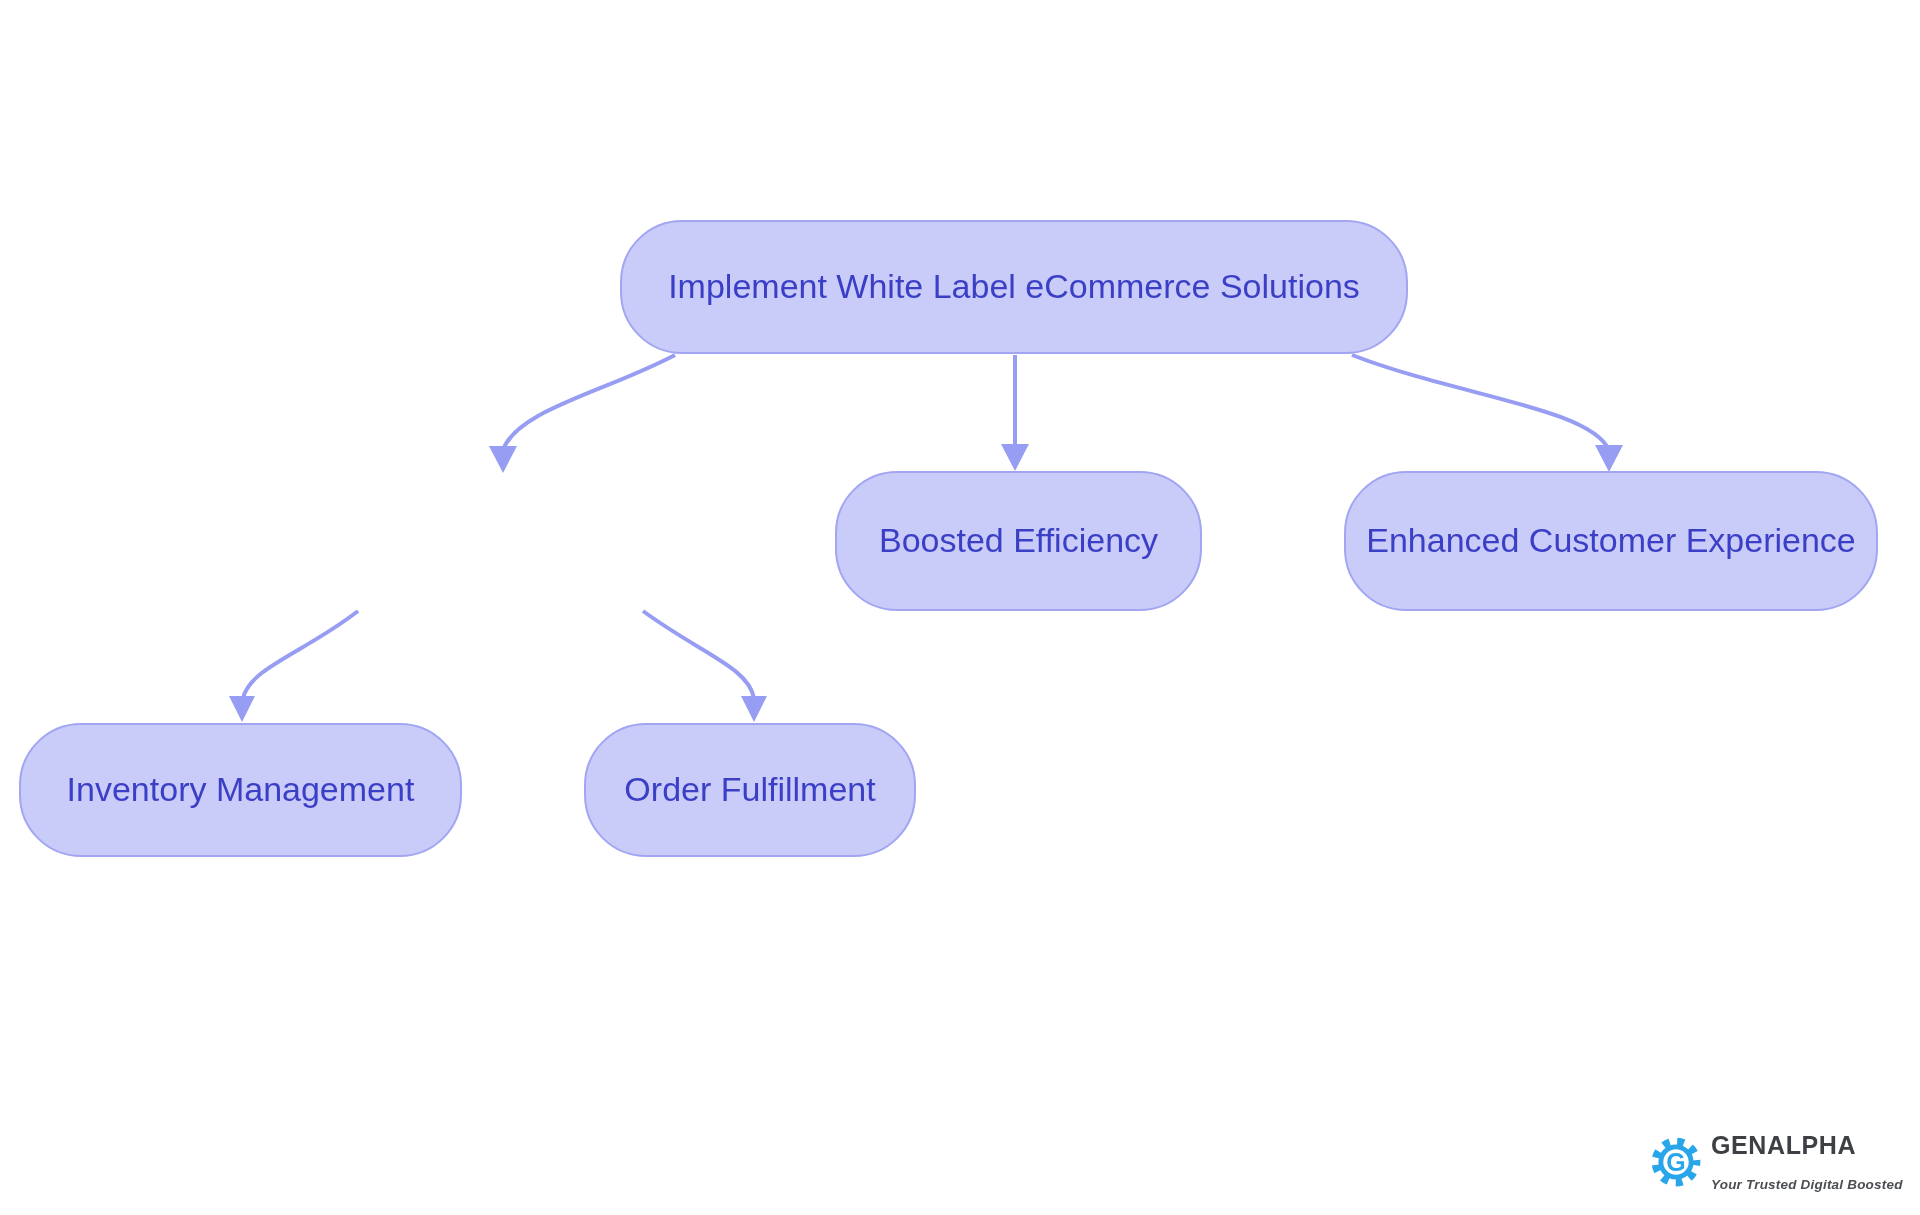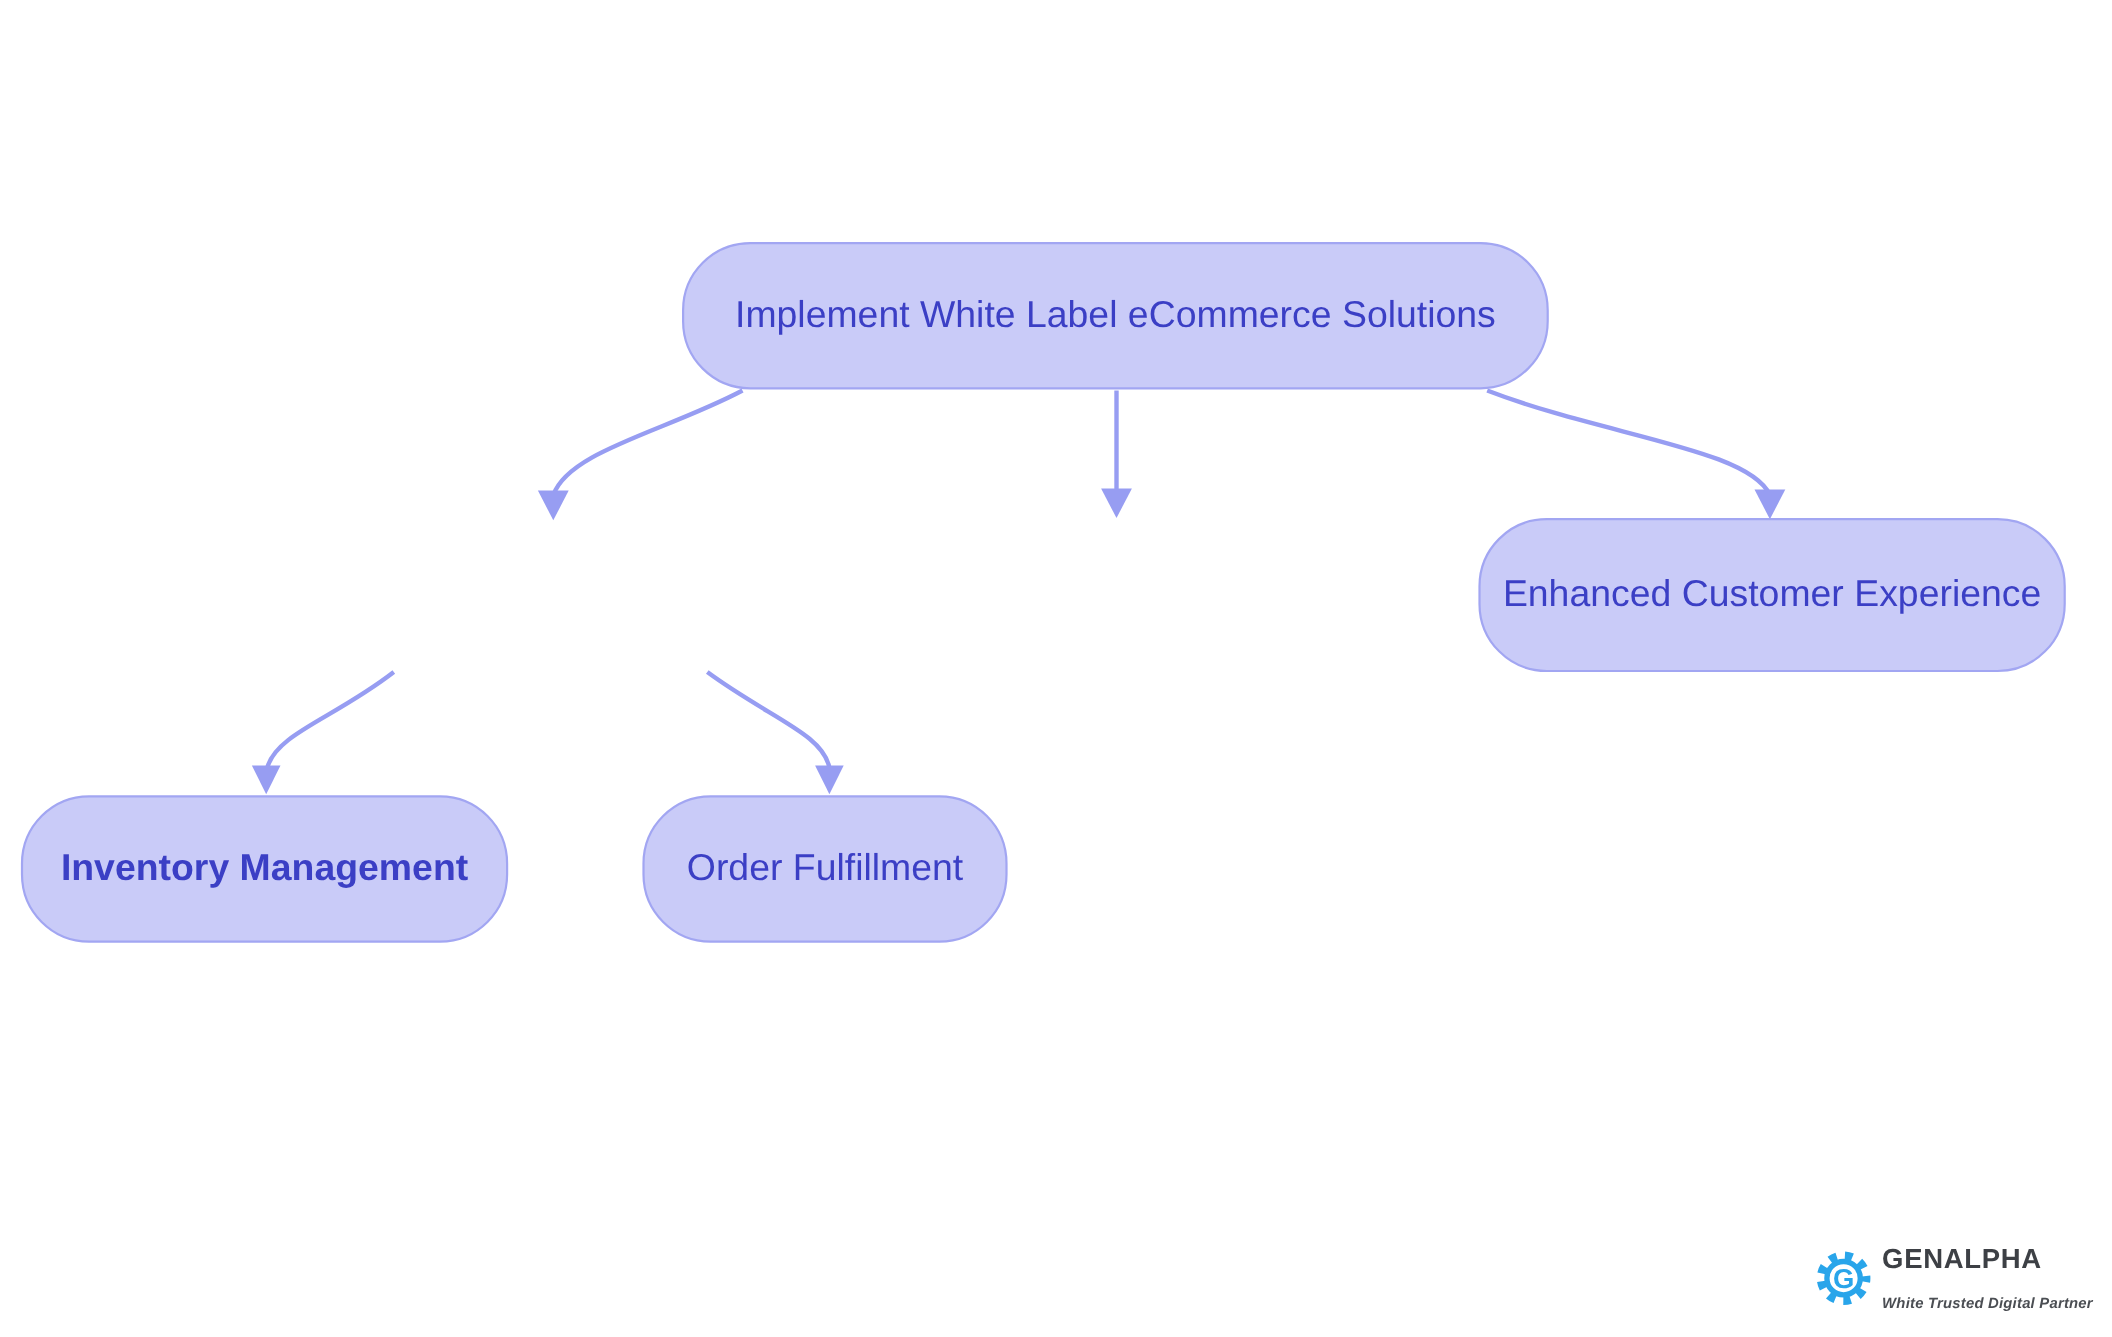--- a/index.html
+++ b/index.html
@@ -44,21 +44,21 @@
     color: var(--node-text, #3b3fc5);
     font-size: 34px;
     line-height: 1.15;
     padding: 0 24px;
     white-space: nowrap;
   }
   .node-root       { left: 620px;  top: 220px; width: 788px; height: 134px; }
   .node-simplified { left: 300px;  top: 471px; width: 400px; height: 140px; }
   .node-boosted    { left: 835px;  top: 471px; width: 367px; height: 140px; }
   .node-enhanced   { left: 1344px; top: 471px; width: 534px; height: 140px; }
-  .node-inventory  { left: 19px;   top: 723px; width: 443px; height: 134px; font-weight: bold; }
+  .node-inventory  { left: 19px;   top: 723px; width: 443px; height: 134px; }
   .node-order      { left: 584px;  top: 723px; width: 332px; height: 134px; }
 
   .logo {
     position: absolute;
     left: 1650px;
     top: 1132px;
     display: flex;
     align-items: center;
     gap: 9px;
   }
@@ -108,20 +108,23 @@
 
     <path d="M643,611 C700,653 748,667 754,698"></path>
     <polygon points="741,696 767,696 754,722"></polygon>
   </svg>
 
   <div class="node node-root">
     <span>Implement White Label eCommerce Solutions</span>
   </div>
 
 
+  <div class="node node-boosted">
+    <span>Boosted Efficiency</span>
+  </div>
 
   <div class="node node-enhanced">
     <span>Enhanced Customer Experience</span>
   </div>
 
   <div class="node node-inventory">
     <span>Inventory Management</span>
   </div>
 
   <div class="node node-order">
@@ -129,17 +132,17 @@
   </div>
 
   <div class="logo">
     <svg class="logo-gear" width="52" height="52" viewBox="0 0 48 48">
       <circle cx="24" cy="24" r="19" fill="none" stroke="var(--brand, #29a5ea)" stroke-width="7" stroke-dasharray="6.3 7" stroke-dashoffset="3"></circle>
       <circle cx="24" cy="24" r="14" fill="#ffffff" stroke="var(--brand, #29a5ea)" stroke-width="4.5"></circle>
       <text x="24" y="32" text-anchor="middle" font-family="Liberation Sans, sans-serif" font-size="23" font-weight="bold" fill="var(--brand, #29a5ea)">G</text>
     </svg>
     <div class="logo-text">
       <div class="logo-name">GENALPHA</div>
-      <div class="logo-tagline">White Trusted Digital Partner</div>
+      <div class="logo-tagline">Your Trusted Digital Boosted</div>
     </div>
   </div>
 
 </div>
 
 </body></html>

